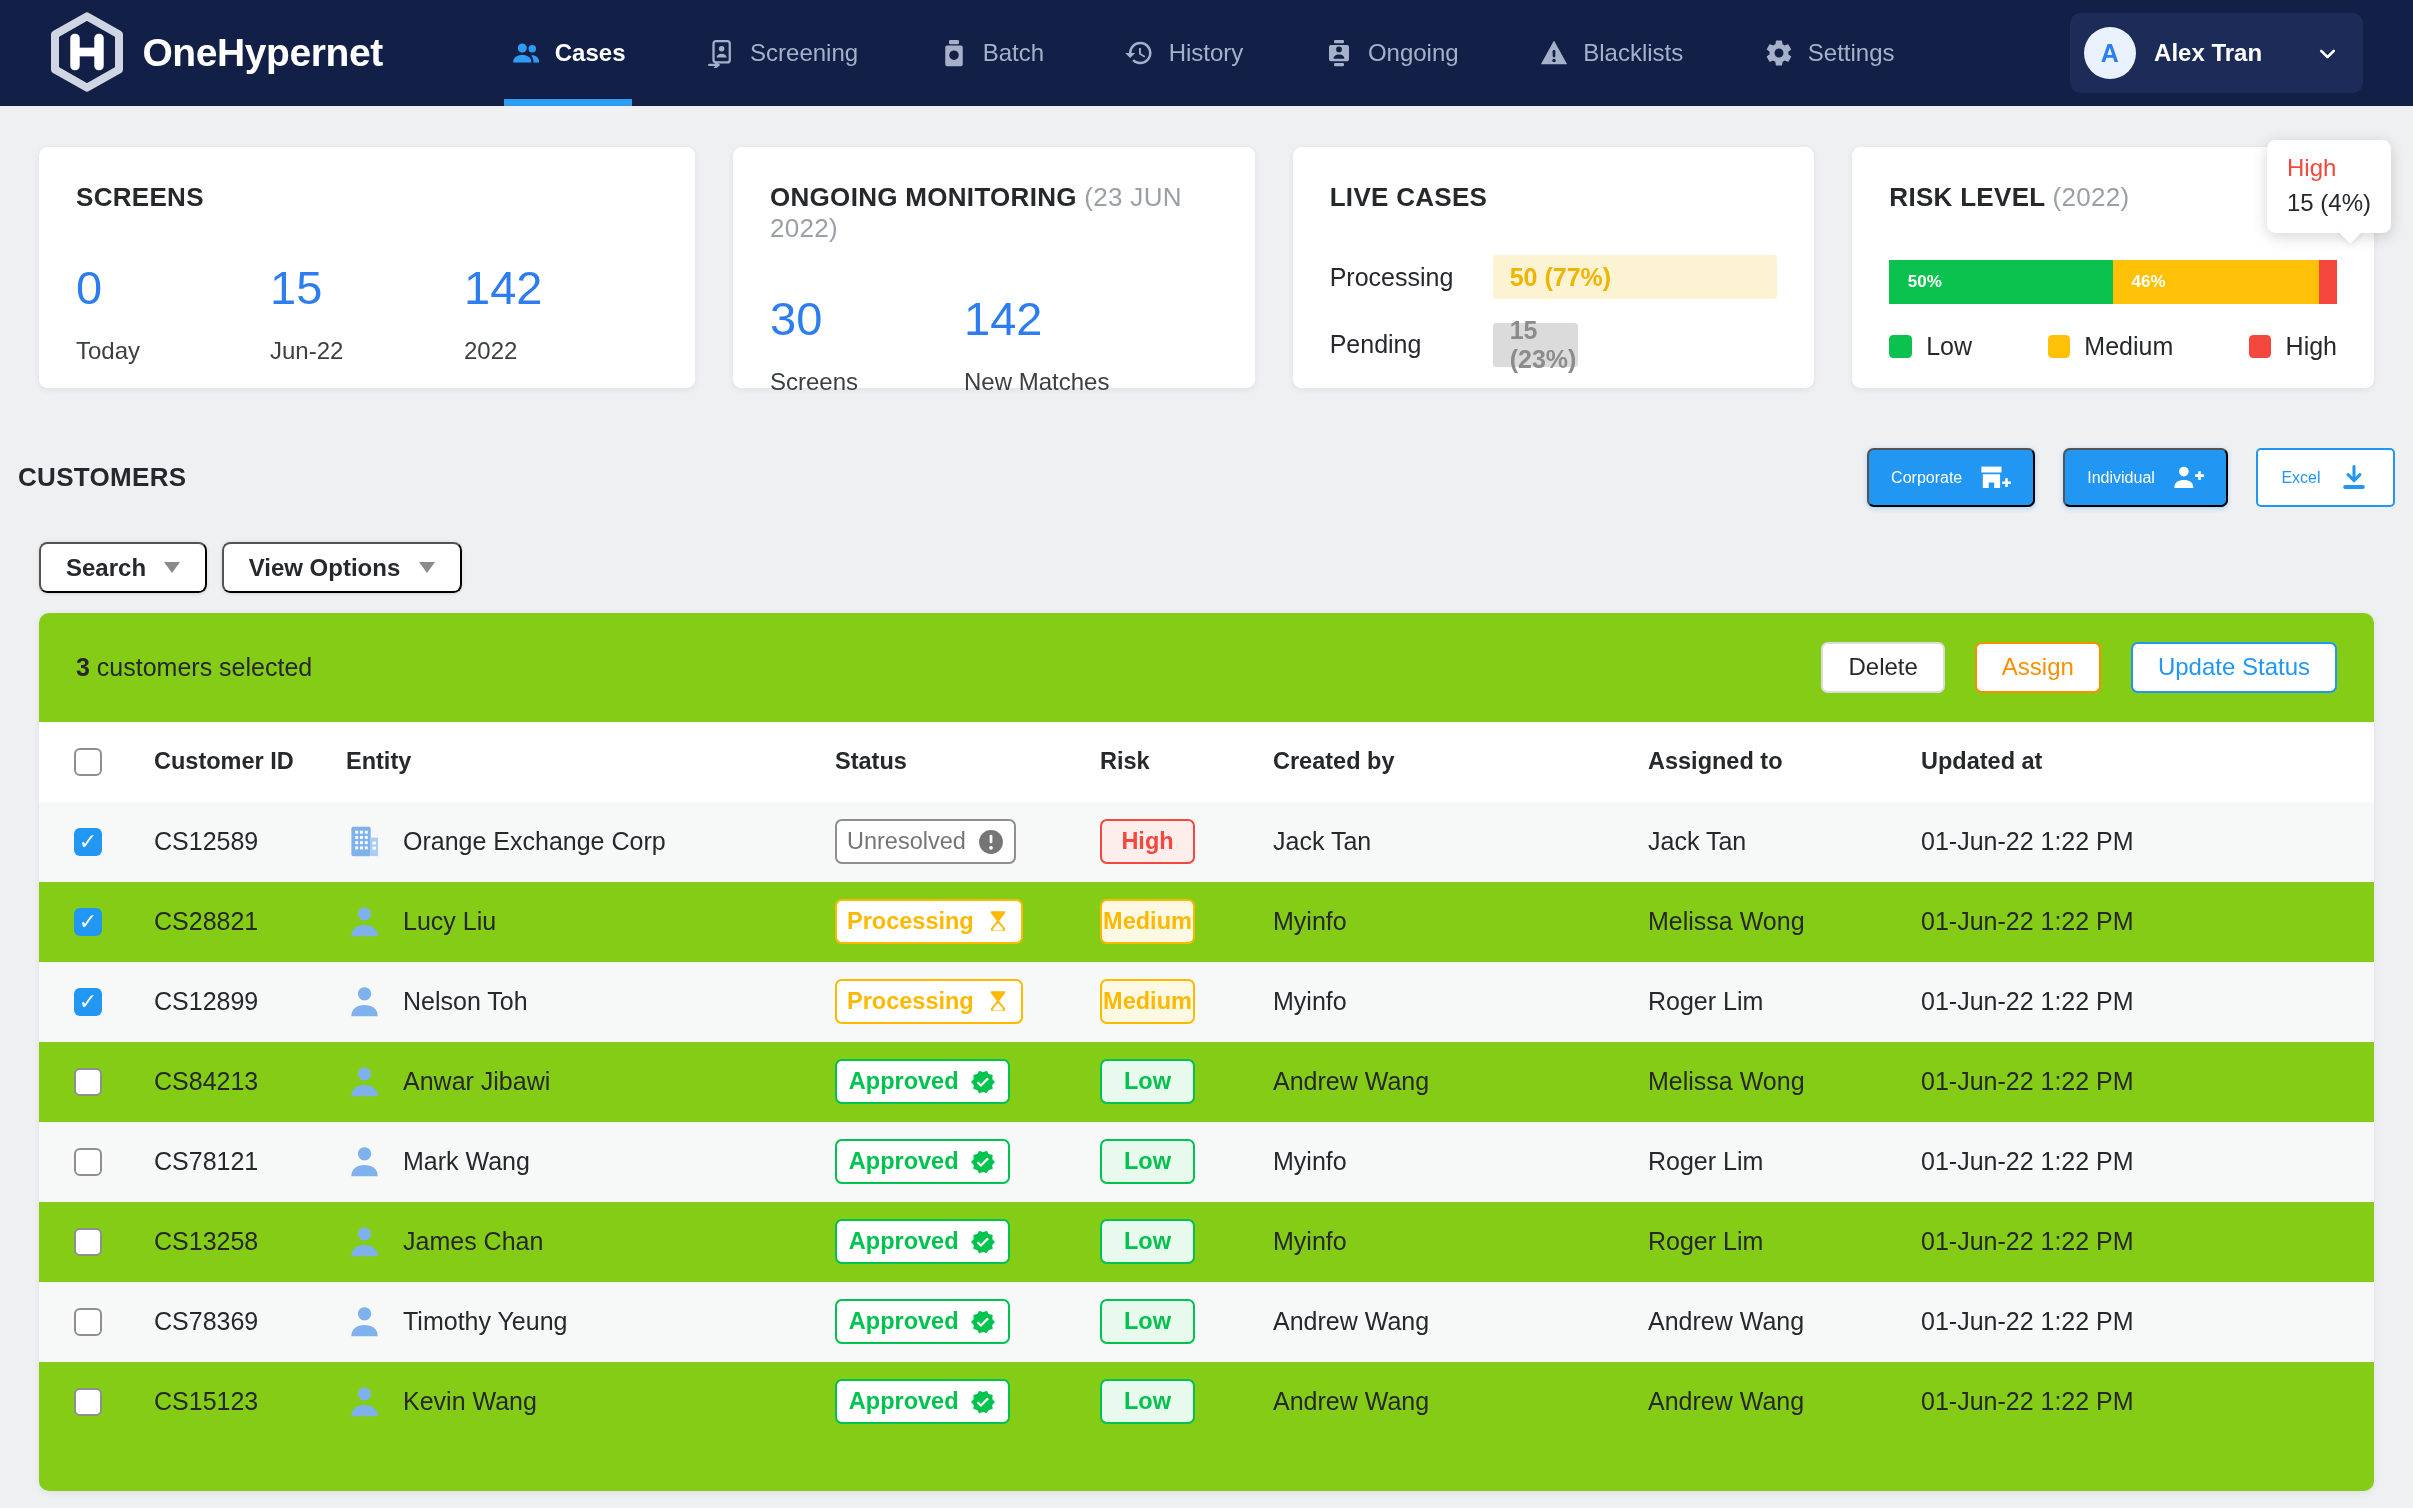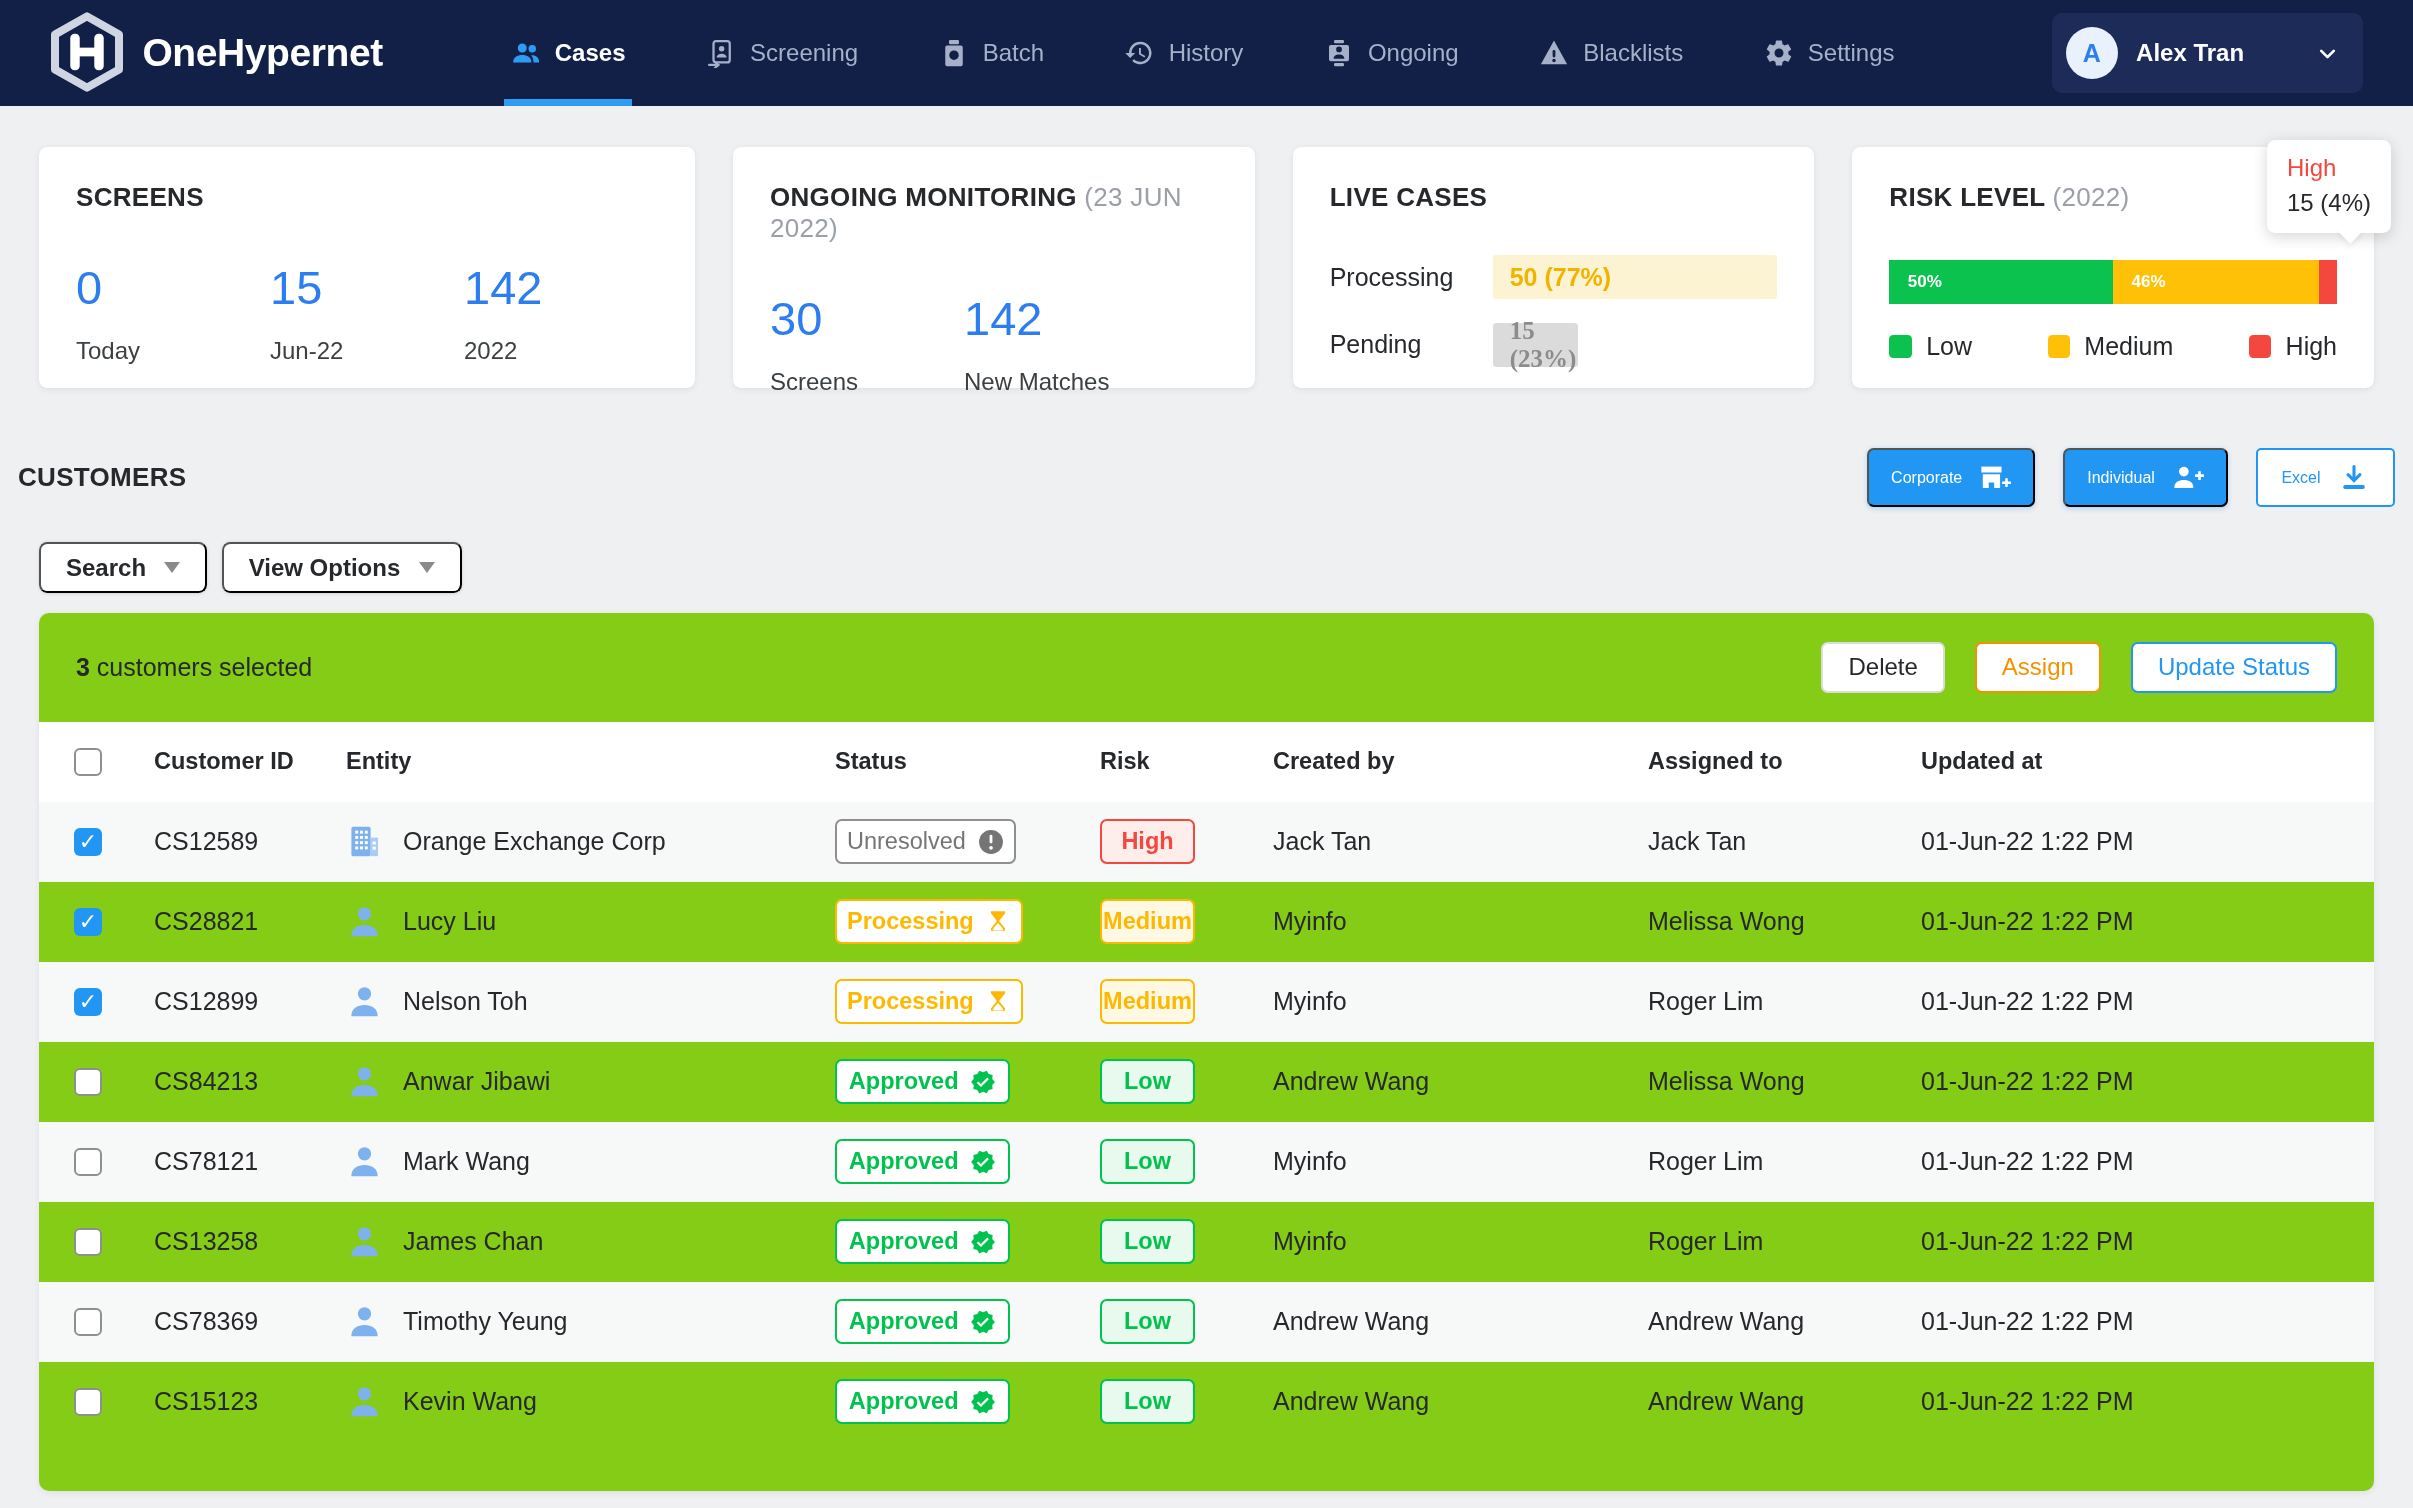--- a/index.html
+++ b/index.html
@@ -11,39 +11,39 @@
   .brand { display:flex; align-items:center; gap:18.4px; margin-right:126px; }
   .brand-name { color:#fff; font-size:39px; font-weight:700; letter-spacing:-0.4px; }
   .nav-items { display:flex; height:100%; gap:77px; }
   .nav-item { display:flex; align-items:center; gap:14.2px; position:relative; color:#A6B0C9; font-size:24px; cursor:pointer; padding:0 1.7px; }
   .nav-item .nicon { width:30px; height:30px; display:block; color:#A6B0C9; }
   .nav-item.active .nicon { color:#2F9CF4; }
   .nav-item.active .nlabel { color:#fff; font-weight:700; }
   .nav-item.active::after { content:""; position:absolute; left:-5px; right:-5px; bottom:0; height:6.7px; background:#2F9CF4; }
   .user-chip { margin-left:auto; background:#1C2B58; border-radius:10px; height:80px; display:flex; align-items:center; gap:18.4px; padding:0 23.5px 0 13.4px; cursor:pointer; }
   .avatar { width:52px; height:52px; border-radius:50%; background:#E8F1FC; color:#2D7FF0; font-weight:700; font-size:25px; display:flex; align-items:center; justify-content:center; }
-  .user-name { color:#fff; font-size:24px; font-weight:700; margin-right:52px; }
+  .user-name { color:#fff; font-size:24px; font-weight:700; margin-right:34px; }
 
   
   .cards { display:flex; gap:38px; padding:41px 39px 0; }
   .card { flex:1; background:#fff; height:241px; border-radius:8.4px; padding:35px 37px; box-shadow:0 1.7px 6.7px rgba(18,32,71,.07); position:relative; }
   .card-title { font-size:26px; font-weight:700; color:#26282B; letter-spacing:0.3px; }
   .card-title .muted { color:#9AA0A6; font-weight:400; }
   .stats { display:flex; margin-top:47px; }
   .stat { width:194px; }
   .stat-value { font-size:47px; color:#2C7DF0; font-weight:500; }
   .stat-label { font-size:24px; color:#3C4043; margin-top:22px; }
 
   .lc-row { display:flex; align-items:center; margin-top:42px; }
   .lc-row + .lc-row { margin-top:23.5px; }
   .lc-label { width:163px; font-size:25px; color:#26282B; }
   .lc-track { flex:1; height:44px; }
   .lc-bar { height:100%; border-radius:3.4px; display:flex; align-items:center; padding:0 17px; font-weight:700; font-size:25px; }
   .lc-yellow { background:#FCF3D2; color:#F0B400; }
-  .lc-gray   { background:#DBDBDB; color:#8C8C8C;font-family:Liberation Serif, serif; }
+  .lc-gray   { background:#DBDBDB; color:#8C8C8C; }
 
   .risk-bar { display:flex; margin-top:47px; height:44px; overflow:hidden; }
   .risk-seg { display:flex; align-items:center; color:#fff; font-weight:700; font-size:17px; }
   .risk-seg span { padding-left:18.4px; }
   .legend { display:flex; justify-content:space-between; margin-top:28px; }
   .legend-item { display:flex; align-items:center; gap:14.2px; font-size:25px; color:#26282B; }
   .swatch { width:22.6px; height:22.6px; border-radius:4.2px; }
 
   .tooltip { position:absolute; top:-7.5px; right:-17px; background:#fff; border-radius:8.4px; box-shadow:0 3.4px 15px rgba(0,0,0,.16); padding:14.2px 20px 16px; min-width:117px; text-align:left; z-index:5; }
   .tooltip::after { content:""; position:absolute; bottom:-7.5px; right:32px; width:18.4px; height:18.4px; background:#fff; transform:rotate(45deg); box-shadow:2.5px 2.5px 5px rgba(0,0,0,.06); }

